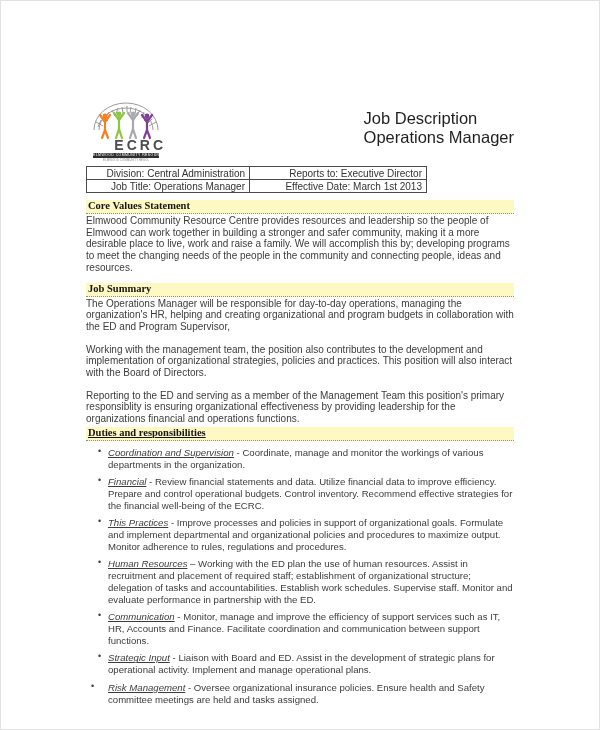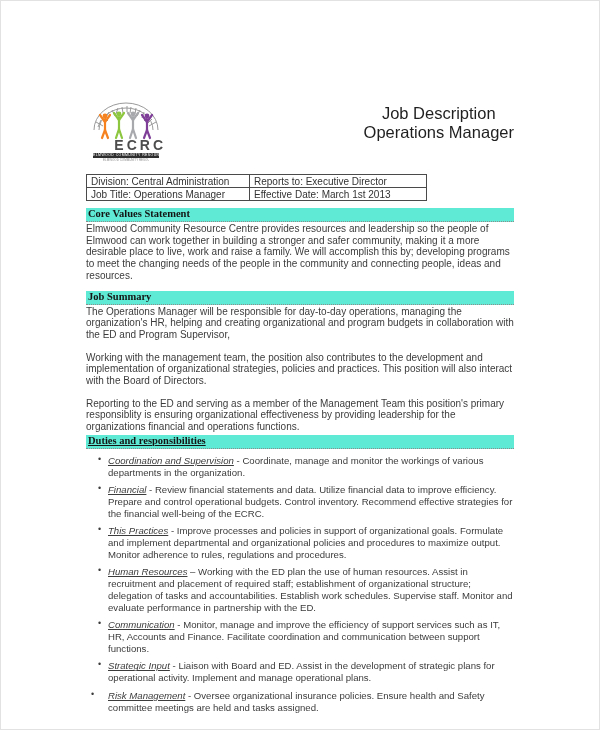--- a/index.html
+++ b/index.html
@@ -25,39 +25,39 @@
   .logo-tagline-primary {
     background: #2e2e2e; color: #ffffff; font-size: 3.5px; line-height: 5px;
     letter-spacing: 0.4px; white-space: nowrap; overflow: hidden;
     width: 66px; margin: 1px auto 0 auto;
   }
   .logo-tagline-secondary {
     color: #8a8a8a; font-size: 3px; line-height: 4px; white-space: nowrap;
     overflow: hidden; width: 46px; margin: 0 auto;
   }
   .doc-title {
-    text-align: center; font-size: 16.5px; line-height: 19px;
-    color: #1f1f1f; margin-top: 7px;
+    text-align: left; font-size: 16.5px; line-height: 19px;
+    color: #1f1f1f; margin-top: 12px;
   }
 
   
   table.info-table {
-    border-collapse: collapse; margin-top: 12px; table-layout: fixed;
-    width: 340px; font-size: 10px; color: #333;
+    border-collapse: collapse; margin-top: 4px; table-layout: fixed;
+    width: 340px; font-size: 10px; color: #333; text-align: right;
   }
   table.info-table td {
     border: 1px solid #4a4a4a; padding: 0 4px; height: 13px;
     white-space: nowrap; overflow: hidden;
   }
   td.c1 { width: 163px; }
   td.c2 { width: 177px; }
 
   
   .section-heading {
-    background: #5eead4; border-bottom: 1px dotted #8c8c8c;
+    background: #fef9c3; border-bottom: 1px dotted #8c8c8c;
     font-family: "Liberation Serif", serif; font-weight: bold;
     font-size: 10.5px; line-height: 12px; color: #141414;
     padding: 0 2px 1px 2px;
   }
   .mt-core { margin-top: 7px; }
   .mt-summary { margin-top: 9px; }
   .mt-duties { margin-top: 2px; text-decoration: underline; }
 
   
   .body-text { font-size: 10px; line-height: 11.7px; color: #3c3c3c; }

